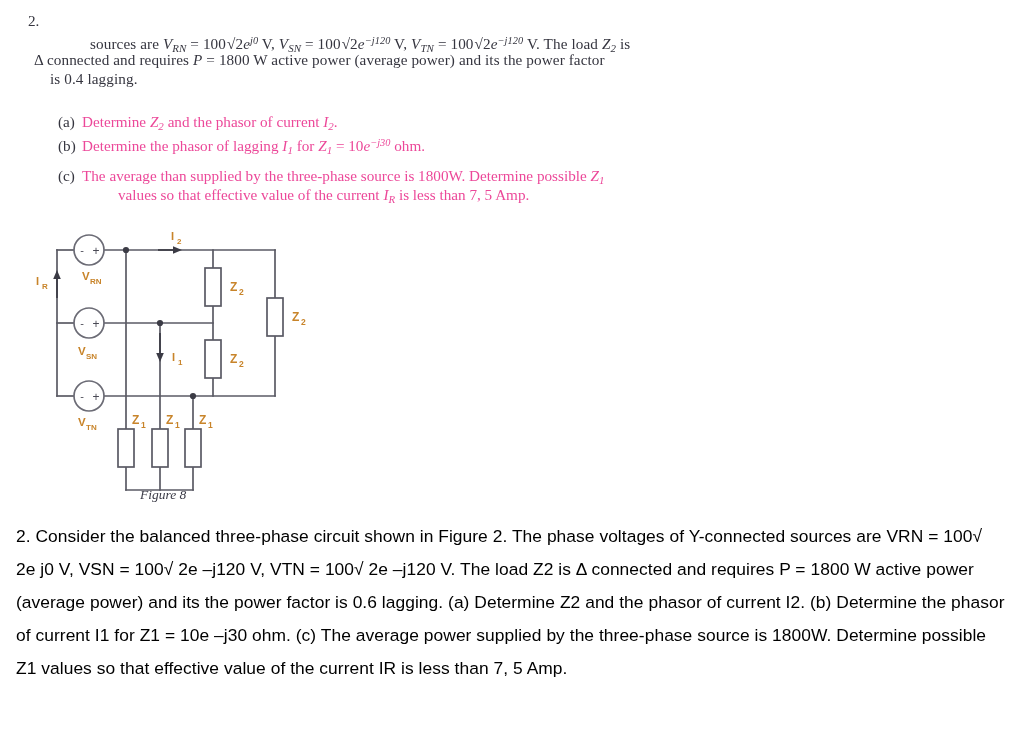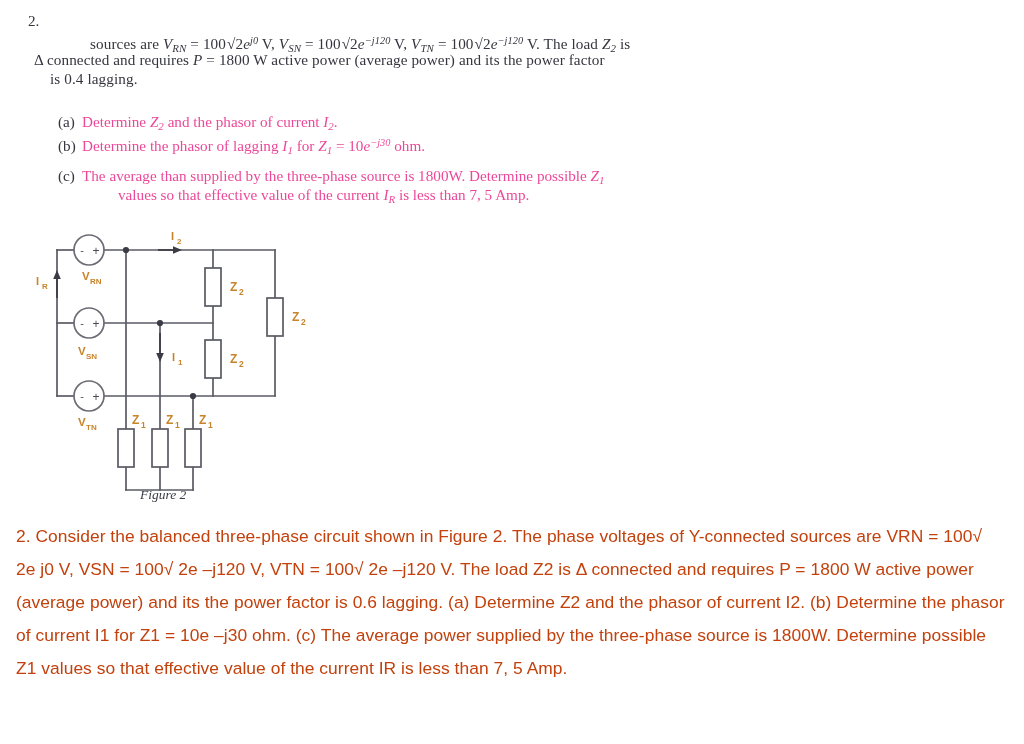--- a/index.html
+++ b/index.html
@@ -96,21 +96,21 @@
 
   
   .transcript {
     position: absolute;
     left: 16px;
     top: 520px;
     width: 990px;
     font-family: "Liberation Sans", sans-serif;
     font-size: 17.4px;
     line-height: 33px;
-    color: #c2410c;
+    color: #000000;
     letter-spacing: 0.05px;
   }
 </style>
 </head>
 <body>
 
 <div class="scan-block">
 
   <span class="num-label">2.</span>
 
@@ -240,15 +240,15 @@
 
     <g>
       <line x1="130" y1="105" x2="130" y2="126" stroke="#3b3b45" stroke-width="1.7"></line>
       <polygon points="130,134 126.2,125 133.8,125" fill="#3b3b45"></polygon>
     </g>
     <text x="142" y="133" font-family="Liberation Sans, sans-serif" font-size="11" font-weight="bold" fill="#c8842a">I</text>
     <text x="148" y="137" font-family="Liberation Sans, sans-serif" font-size="8" font-weight="bold" fill="#c8842a">1</text>
   </svg>
 </div>
 
-<div class="fig-caption">Figure 2</div>
+<div class="fig-caption">Figure 8</div>
 
 <div class="transcript">2. Consider the balanced three-phase circuit shown in Figure 2. The phase voltages of Y-connected sources are VRN = 100√ 2e j0 V, VSN = 100√ 2e –j120 V, VTN = 100√ 2e –j120 V. The load Z2 is Δ connected and requires P = 1800 W active power (average power) and its the power factor is 0.6 lagging. (a) Determine Z2 and the phasor of current I2. (b) Determine the phasor of current I1 for Z1 = 10e –j30 ohm. (c) The average power supplied by the three-phase source is 1800W. Determine possible Z1 values so that effective value of the current IR is less than 7, 5 Amp.</div>
 
 </body></html>

